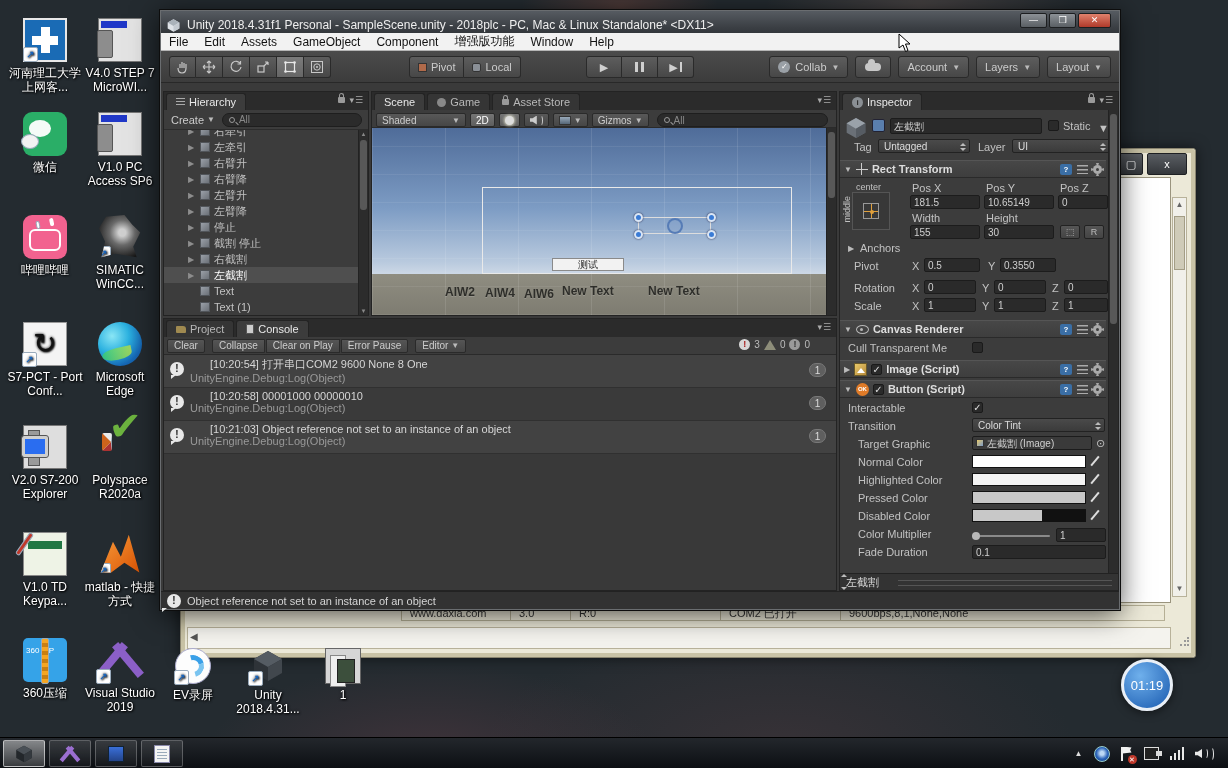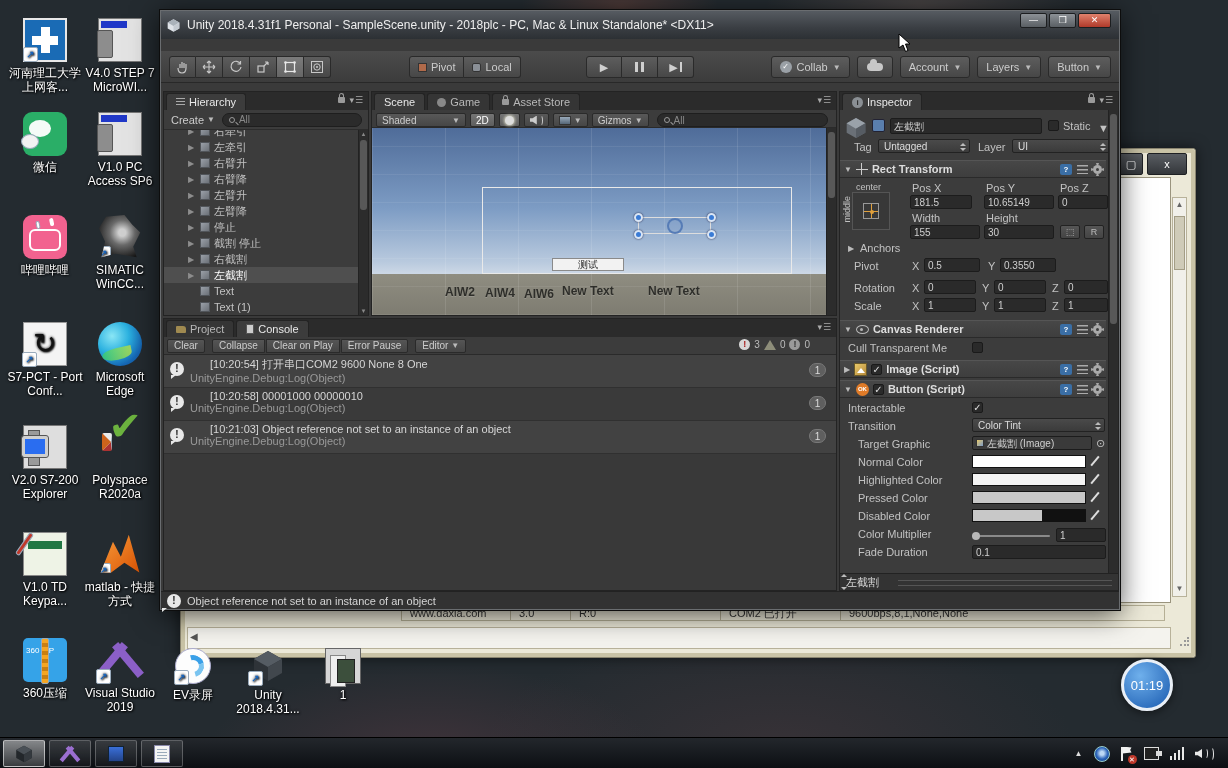--- a/index.html
+++ b/index.html
@@ -339,20 +339,30 @@
         <polygon points="18,19 32,11 32,25 18,33" fill="#c4cad1"></polygon>
       </svg>
     <span class="t">Unity 2018.4.31f1 Personal - SampleScene.unity - 2018plc - PC, Mac &amp; Linux Standalone* &lt;DX11&gt;</span>
     <div class="winbtns">
       <div class="wbtn">—</div>
       <div class="wbtn">❒</div>
       <div class="wbtn close">✕</div>
     </div>
   </div>
 
+  <div id="menubar">
+    <span>File</span>
+    <span>Edit</span>
+    <span>Assets</span>
+    <span>GameObject</span>
+    <span>Component</span>
+    <span>增强版功能</span>
+    <span>Window</span>
+    <span>Help</span>
+  </div>
 
   <div id="toolbar">
     <div class="tgroup" style="left:8px">
       <div class="tbtn">
           <svg width="16" height="16">
             <path d="M5 9V5m2 4V3m2 6V4m2 5V5m-8 4c0 3 1.5 5 4 5s4-2 4-5" stroke="#c8c8c8" fill="none" stroke-width="1.2"></path>
           </svg>
         </div>
       <div class="tbtn">
           <svg width="16" height="16">
@@ -419,21 +429,21 @@
       </div>
       <div class="ddbtn">
           <span>Account</span>
           <span class="caret">▼</span>
         </div>
       <div class="ddbtn">
           <span>Layers</span>
           <span class="caret">▼</span>
         </div>
       <div class="ddbtn">
-          <span>Button</span>
+          <span>Layout</span>
           <span class="caret">▼</span>
         </div>
     </div>
   </div>
 
   <div class="panel" style="left:2px;top:80px;width:206px;height:225px">
     <div class="tabbar">
       <div class="tab on">
         <span style="width:9px;height:8px;background:repeating-linear-gradient(#aaa 0 1px, transparent 1px 3px)"></span>
         <span>Hierarchy</span>
@@ -675,21 +685,21 @@
         </span>
     </div>
     <span class="ilabel" style="left:16px;top:90px;font-size:9px">center</span>
     <span class="ilabel" style="left:2px;top:104px;font-size:9px;writing-mode:vertical-rl;transform:rotate(180deg)">middle</span>
     <div class="anchorbox" style="left:12px;top:100px">
         <span class="anchordot" style="left:17px;top:17px"></span>
       </div>
     <span class="ilabel" style="left:72px;top:90px">Pos X</span>
     <span class="ilabel" style="left:146px;top:90px">Pos Y</span>
     <span class="ilabel" style="left:220px;top:90px">Pos Z</span>
-    <div class="ifield" style="left:70px;top:103px;width:62px">181.5</div>
+    <div class="ifield" style="left:70px;top:103px;width:70px">181.5</div>
     <div class="ifield" style="left:144px;top:103px;width:70px">10.65149</div>
     <div class="ifield" style="left:218px;top:103px;width:50px">0</div>
     <span class="ilabel" style="left:72px;top:120px">Width</span>
     <span class="ilabel" style="left:146px;top:120px">Height</span>
     <div class="ifield" style="left:70px;top:133px;width:70px">155</div>
     <div class="ifield" style="left:144px;top:133px;width:70px">30</div>
     <div class="minibtn" style="left:220px;top:133px;width:20px">⬚</div>
     <div class="minibtn" style="left:244px;top:133px;width:20px">R</div>
     <span class="caret abs" style="left:8px;top:152px">▶</span>
     <span class="ilabel" style="left:20px;top:150px">Anchors</span>

